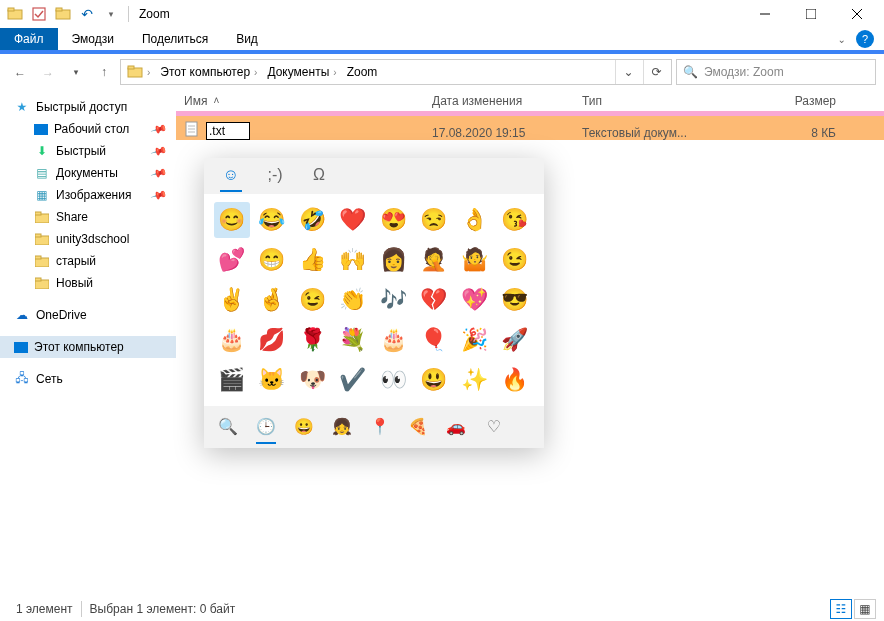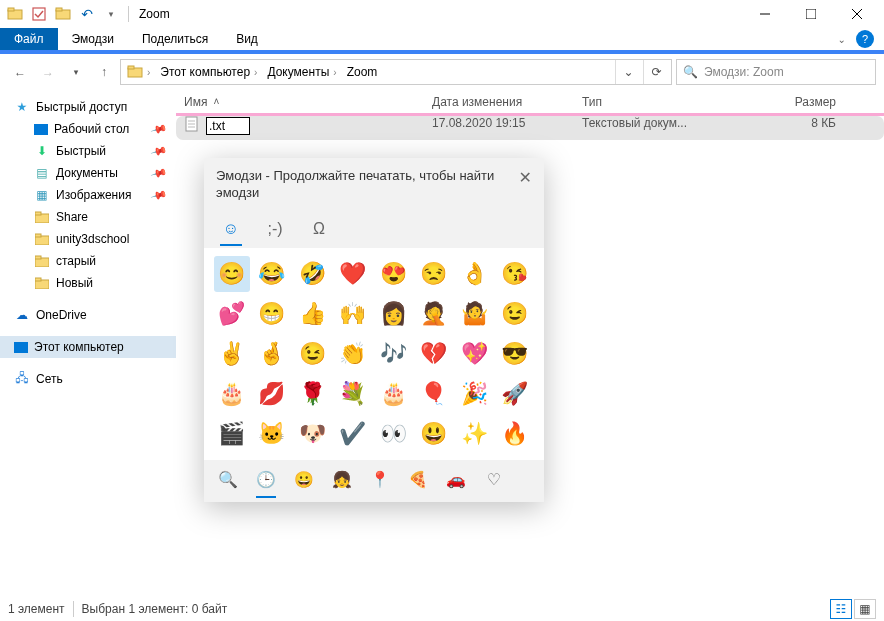--- a/index.html
+++ b/index.html
@@ -37,37 +37,37 @@
   .main { display:flex; height: calc(621px - 28px - 26px - 36px - 24px); }
   .sidebar { width:176px; border-right:0; padding:6px 0; }
   .sidebar .grp { margin-bottom:10px; }
   .sidebar .item { display:flex; align-items:center; height:22px; padding-left:14px; gap:6px; position:relative; }
   .sidebar .item.child { padding-left:34px; }
   .sidebar .item.selected { background:#d8e6f2; }
   .sidebar .pin { position:absolute; right:10px; color:#666; font-size:11px; transform:rotate(30deg);}
   .sidebar .ic { width:16px; height:16px; display:flex; align-items:center; justify-content:center; }
 
   .filepane { flex:1; position:relative; }
-  .cols { display:flex; height:26px; align-items:center; color:#555; font-size:12px; border-bottom:3px solid #f9a8d4; }
+  .cols { display:flex; height:26px; align-items:center; color:#555; font-size:12px; border-bottom:5px solid #f9a8d4; }
   .cols .col { padding:0 8px; display:flex; align-items:center; gap:6px; }
   .cols .c1 { width:248px; }
   .cols .c2 { width:150px;text-align:right; }
   .cols .c3 { width:150px; }
   .cols .c4 { width:120px; text-align:right; justify-content:flex-end; }
   .cols .sortarr { font-size:10px; }
 
-  .row { display:flex; height:24px; align-items:flex-start; background:#e5e5e5;border-radius:7px; }
+  .row { display:flex; height:24px; align-items:flex-end; background:#fdba74; }
   .row .c1 { width:248px; display:flex; align-items:center; padding-left:8px; gap:6px; }
   .row .c2 { width:150px; padding:0 8px; color:#555; }
   .row .c3 { width:150px; padding:0 8px; color:#555; white-space:nowrap; overflow:hidden; text-overflow:ellipsis; }
   .row .c4 { width:120px; padding:0 8px; color:#555; text-align:right; }
   .rename { border:1px solid #000; background:#fff; height:18px; width:44px; padding:0 2px; font-size:12px; outline:none; }
 
   
-  .status { position:absolute; bottom:0; left:0; right:0; height:24px; display:flex; align-items:center; padding:0 8px; font-size:12px; color:#444; }
+  .status { position:absolute; bottom:0; left:8px; right:0; height:24px; display:flex; align-items:center; padding:0 8px; font-size:12px; color:#444; }
   .status .ssep { width:1px; height:16px; background:#ccc; margin:0 8px; }
   .status .views { margin-left:auto; display:flex; gap:2px; }
   .status .vbtn { width:22px; height:20px; border:1px solid #ccc; display:flex; align-items:center; justify-content:center; }
   .status .vbtn.active { border-color:#0078d7; color:#0078d7; }
 
   
   .emoji { position:absolute; left:204px; top:158px; width:340px; background:#f2f2f2; box-shadow:0 6px 30px rgba(0,0,0,.25); border-radius:2px; }
   .emoji .ehead { display:flex; padding:10px 12px; }
   .emoji .etitle { font-size:13px; color:#333; line-height:1.3; flex:1; }
   .emoji .eclose { width:20px; color:#666; font-size:16px; text-align:right; }
@@ -297,24 +297,20 @@
   <span>1 элемент</span>
   <div class="ssep"></div>
   <span>Выбран 1 элемент: 0 байт</span>
   <div class="views">
     <div class="vbtn active">☷</div>
     <div class="vbtn">▦</div>
   </div>
 </div>
 
 <div class="emoji">
-  <div class="ehead">
-    <div class="etitle">Эмодзи - Продолжайте печатать, чтобы найти эмодзи</div>
-    <div class="eclose">✕</div>
-  </div>
   <div class="etabs">
     <div class="etab sel">☺</div>
     <div class="etab">;-)</div>
     <div class="etab">Ω</div>
   </div>
   <div class="egrid" id="emoji-grid">
       <div class="ecell sel">😊</div>
       <div class="ecell">😂</div>
       <div class="ecell">🤣</div>
       <div class="ecell">❤️</div>

